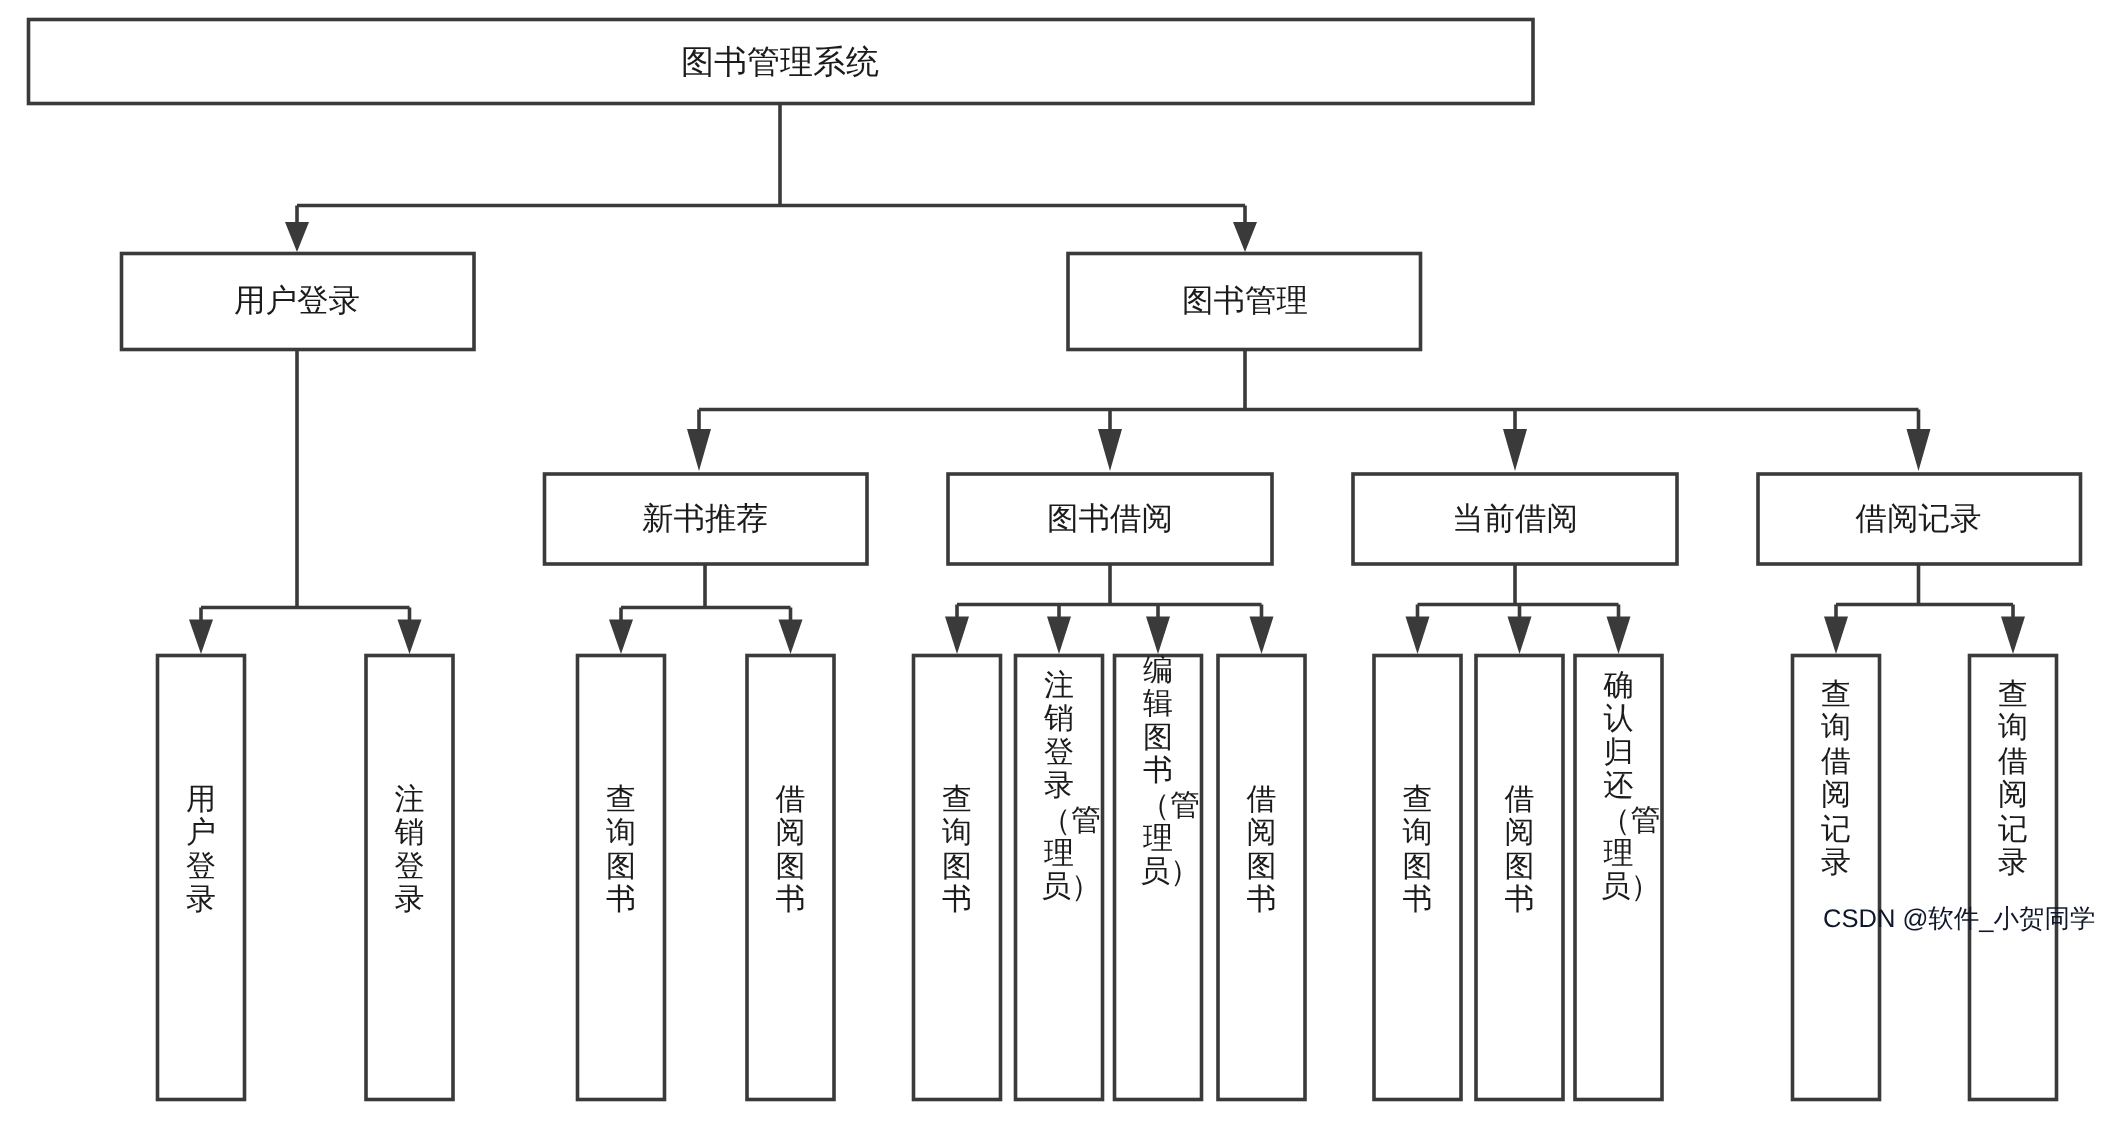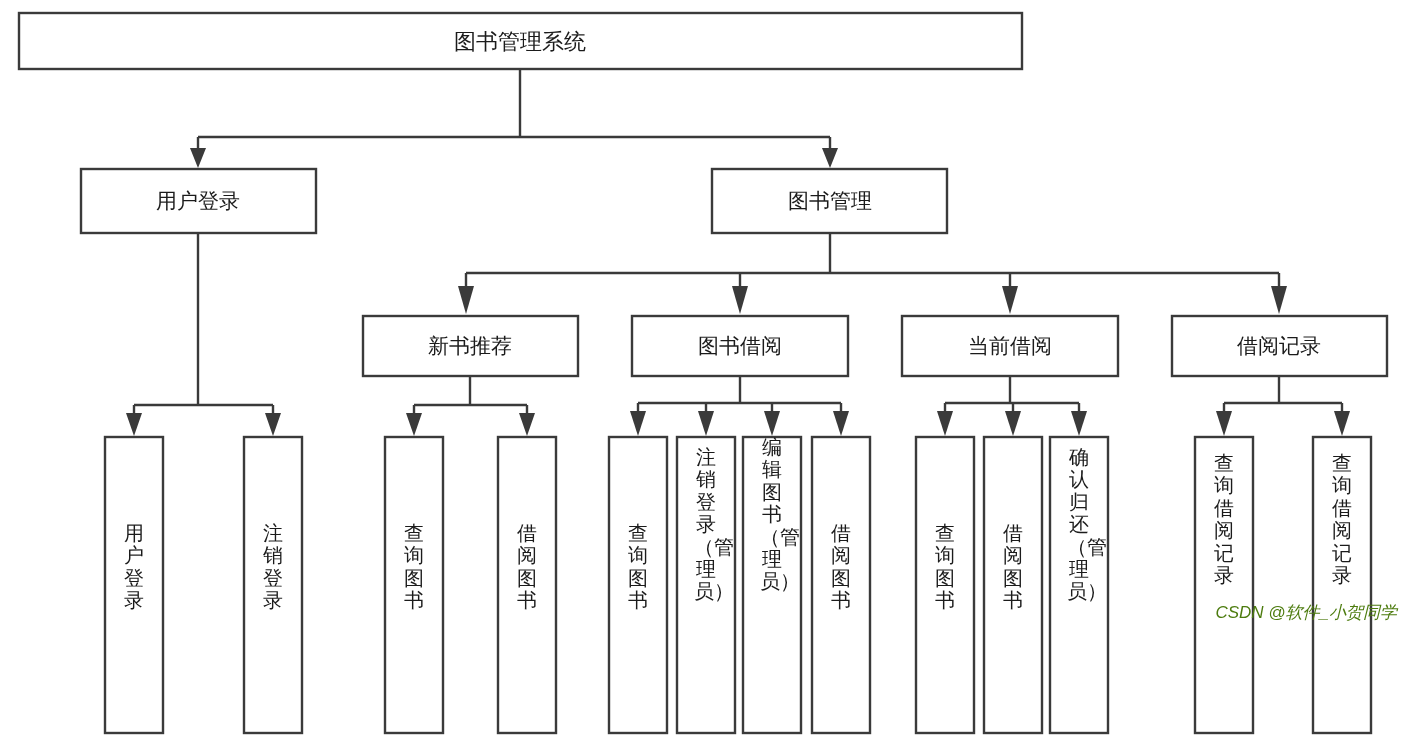--- a/index.html
+++ b/index.html
@@ -69,24 +69,23 @@
     letter-spacing: 0;
     pointer-events: none;
     user-select: none;
   }
   .watermark {
     position: absolute;
     right: 8px;
     bottom: 4px;
     font-family: "Liberation Sans", sans-serif;
     font-size: 17px;
-    color: #4d7c0f;
+    color: #0f172a;
     white-space: nowrap;
     user-select: none;
-    font-style: italic;
   }
 </style>
 </head>
 <body>
 
 <div id="diagram-root">
 
   <svg class="canvas" viewBox="0 0 1405 747">
 
     <g>

